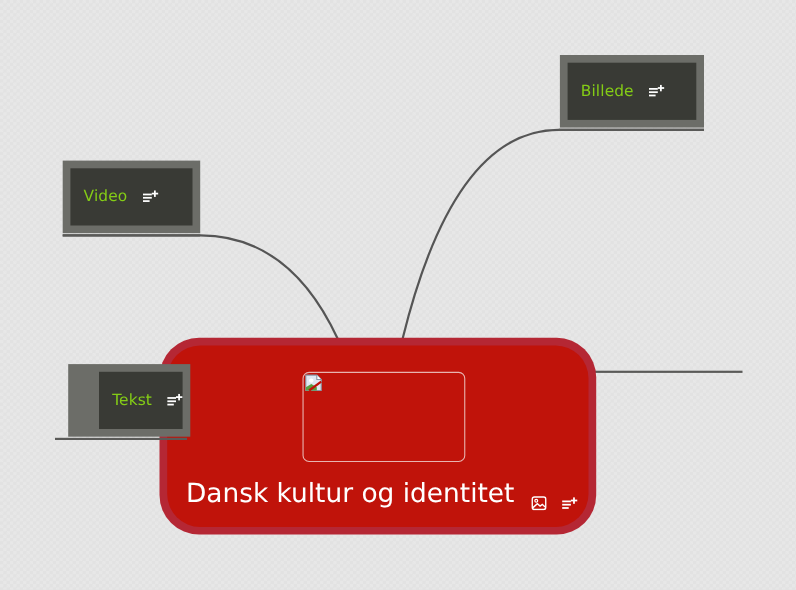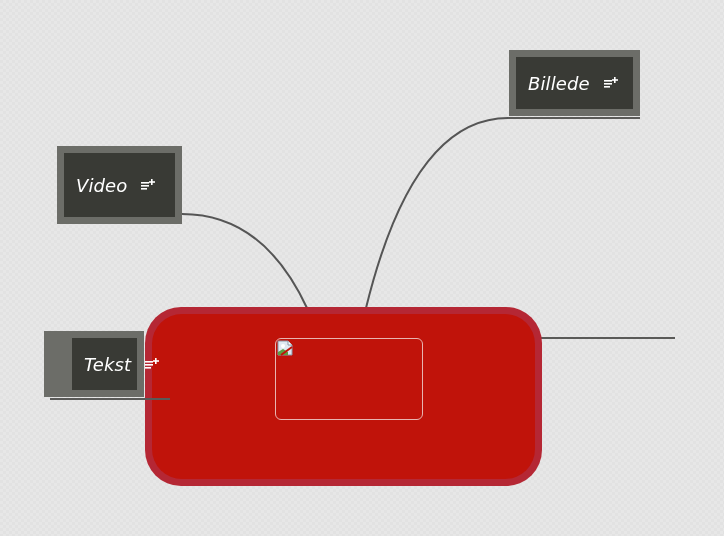--- a/index.html
+++ b/index.html
@@ -37,24 +37,23 @@
       padding: 7px;
       cursor: pointer;
     }
     .topic-inner {
       box-sizing: border-box;
       height: 100%;
       background: #393a35;
       display: flex;
       align-items: center;
       padding-left: 12px;
-      color: #ffffff;
-      font-size: 18px;
+      color: #84cc16;
+      font-size: 14px;
       letter-spacing: 0.1px;
-      font-style: italic;
     }
     .topic-underline {
       position: absolute;
       height: 2px;
       background: #5a5a58;
     }
     .note-icon {
       display: inline-block;
       width: 14px;
       height: 12px;
@@ -143,21 +142,21 @@
             <rect x="0" y="6" width="8" height="1.6" fill="#fff"></rect>
             <rect x="0" y="9" width="6" height="1.6" fill="#fff"></rect>
             <rect x="10" y="0" width="1.6" height="6" fill="#fff"></rect>
             <rect x="8" y="2.2" width="6" height="1.6" fill="#fff"></rect>
           </svg>
       </span>
     </div>
   </div>
 
   <div class="topic-underline" style="left:57px; top:213px; width:125px;"></div>
-  <div class="topic" style="left:57px; top:146px; width:125px; height:78px;">
+  <div class="topic" style="left:57px; top:146px; width:125px; height:66px;">
     <div class="topic-inner">
       <span>Video</span>
       <span class="note-icon">
         <svg width="14" height="12" viewBox="0 0 14 12">
             <rect x="0" y="3" width="8" height="1.6" fill="#fff"></rect>
             <rect x="0" y="6" width="8" height="1.6" fill="#fff"></rect>
             <rect x="0" y="9" width="6" height="1.6" fill="#fff"></rect>
             <rect x="10" y="0" width="1.6" height="6" fill="#fff"></rect>
             <rect x="8" y="2.2" width="6" height="1.6" fill="#fff"></rect>
           </svg>
@@ -171,25 +170,44 @@
     <div class="central-inner">
       <div class="central-image">
         <svg class="broken-img-icon" viewBox="0 0 16 16" width="16" height="16">
           <path d="M1 1 H11 L15 5 V15 H1 Z" fill="#dfe8f2" stroke="#8a97a6" stroke-width="1"></path>
           <path d="M11 1 V5 H15" fill="#fff" stroke="#8a97a6" stroke-width="1"></path>
           <circle cx="6" cy="6" r="2" fill="#ffffff"></circle>
           <path d="M1 12 L6 9 L11 12 V15 H1 Z" fill="#5aa040"></path>
           <path d="M4 15 L15 7" stroke="#c0130a" stroke-width="2"></path>
         </svg>
       </div>
+      <div class="central-title-row">
+        <span class="central-title">Dansk kultur og identitet</span>
+        <span class="image-icon">
+          <svg width="14" height="13" viewBox="0 0 14 13">
+              <rect x="0.8" y="0.8" width="12.4" height="11.4" rx="2" fill="none" stroke="#fff" stroke-width="1.4"></rect>
+              <circle cx="4.5" cy="4.3" r="1.3" fill="none" stroke="#fff" stroke-width="1.1"></circle>
+              <path d="M1.5 10.5 L5.5 7 L8 9 L10 7.5 L12.5 10" fill="none" stroke="#fff" stroke-width="1.3"></path>
+            </svg>
+        </span>
+        <span class="central-note-icon">
+          <svg width="14" height="12" viewBox="0 0 14 12">
+              <rect x="0" y="3" width="8" height="1.6" fill="#fff"></rect>
+              <rect x="0" y="6" width="8" height="1.6" fill="#fff"></rect>
+              <rect x="0" y="9" width="6" height="1.6" fill="#fff"></rect>
+              <rect x="10" y="0" width="1.6" height="6" fill="#fff"></rect>
+              <rect x="8" y="2.2" width="6" height="1.6" fill="#fff"></rect>
+            </svg>
+        </span>
+      </div>
     </div>
   </div>
 
   <div class="topic-underline" style="left:50px; top:398px; width:120px;"></div>
-  <div class="topic" style="left:44px; top:331px; width:100px; height:66px;padding-left:28px;">
+  <div class="topic" style="left:62px; top:331px; width:111px; height:66px;padding-left:28px;">
     <div class="topic-inner">
       <span>Tekst</span>
       <span class="note-icon">
         <svg width="14" height="12" viewBox="0 0 14 12">
             <rect x="0" y="3" width="8" height="1.6" fill="#fff"></rect>
             <rect x="0" y="6" width="8" height="1.6" fill="#fff"></rect>
             <rect x="0" y="9" width="6" height="1.6" fill="#fff"></rect>
             <rect x="10" y="0" width="1.6" height="6" fill="#fff"></rect>
             <rect x="8" y="2.2" width="6" height="1.6" fill="#fff"></rect>
           </svg>

